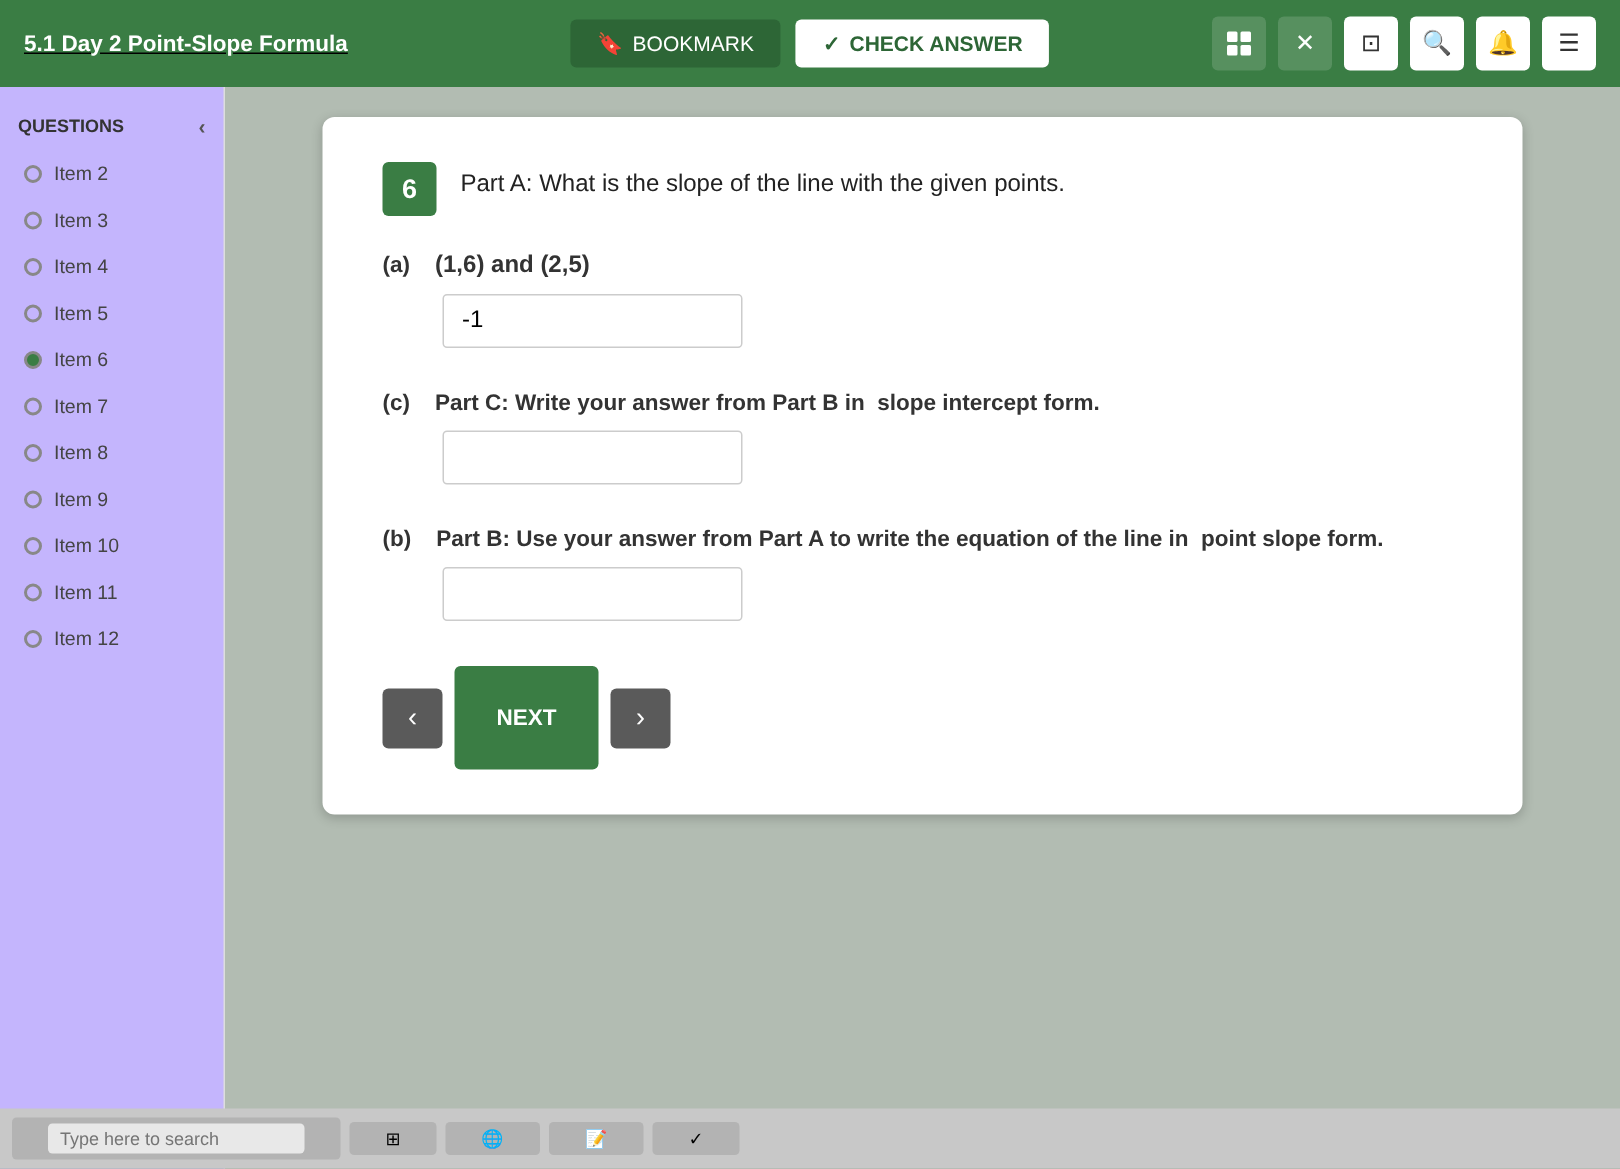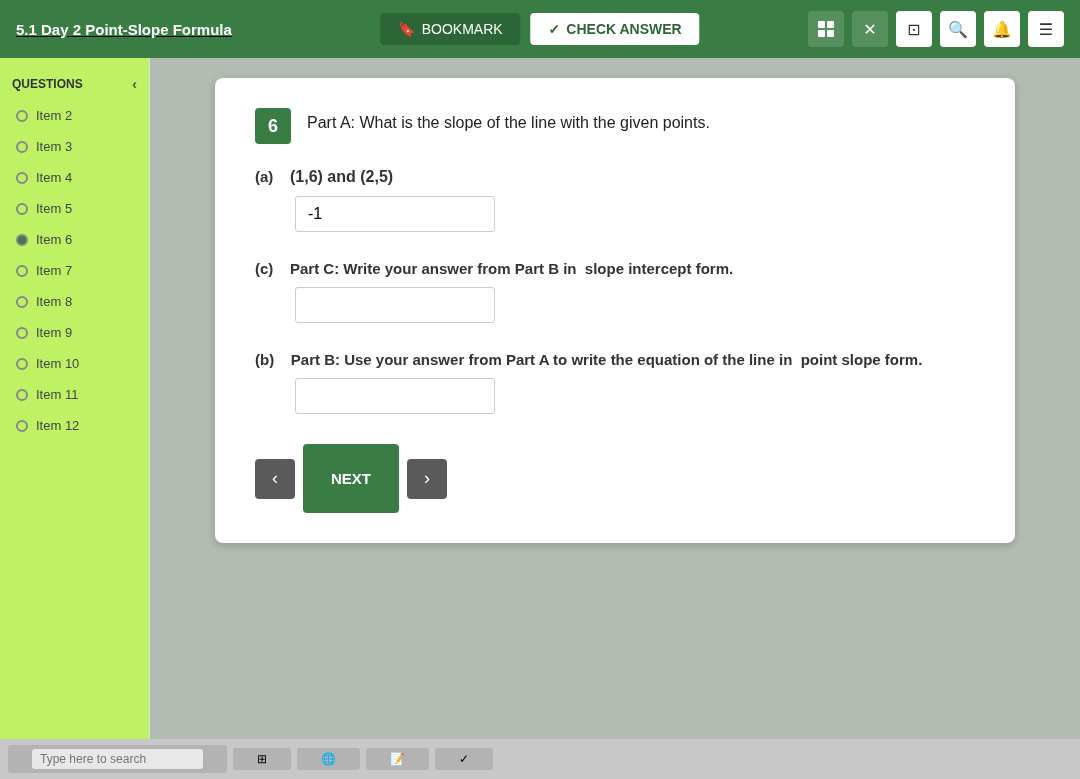--- a/index.html
+++ b/index.html
@@ -91,21 +91,21 @@
     }
 
     
     .main-layout {
       display: flex;
       height: calc(779px - 58px);
     }
 
     
     .sidebar {
-      background: #bef264;
+      background: #c4b5fd;
       width: 150px;
       min-width: 150px;
       border-right: 1px solid #ddd;
       overflow-y: auto;
       padding: 10px 0;
     }
     .sidebar-header {
       padding: 8px 12px;
       font-size: 12px;
       font-weight: bold;

